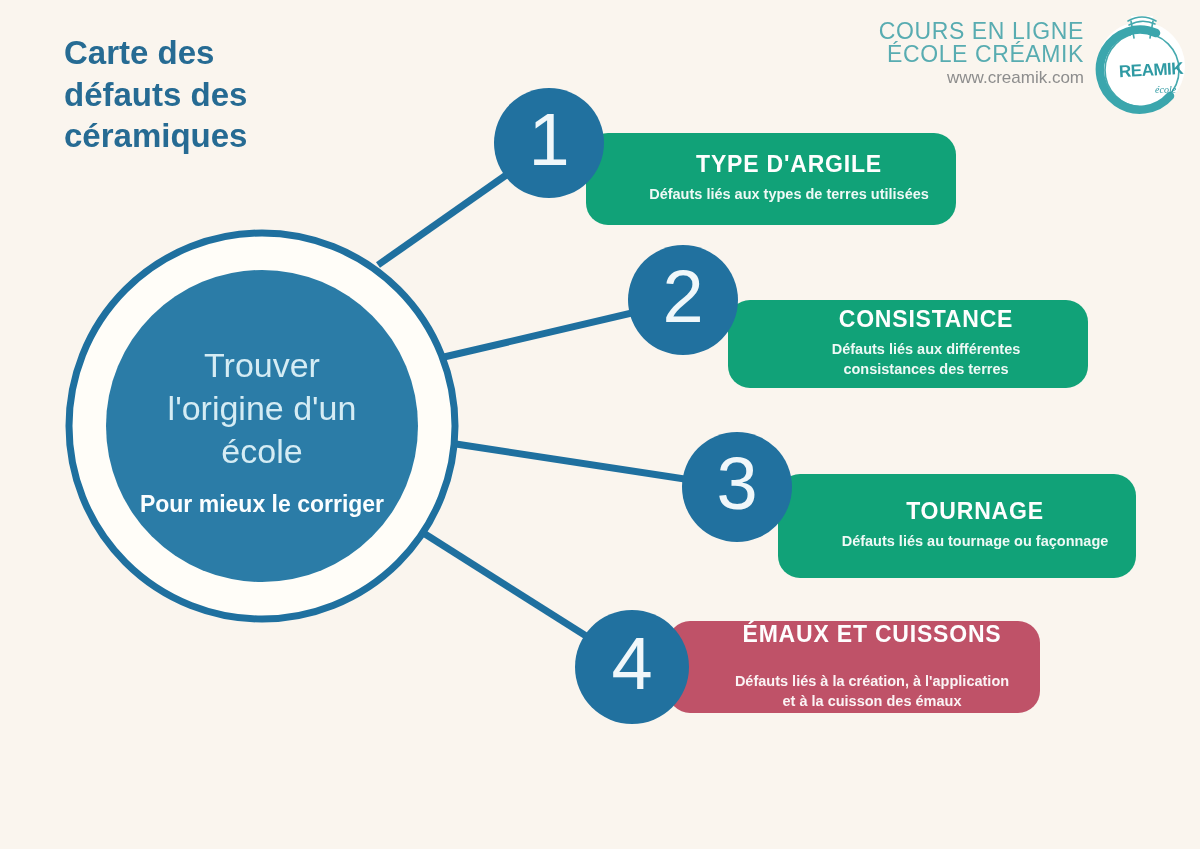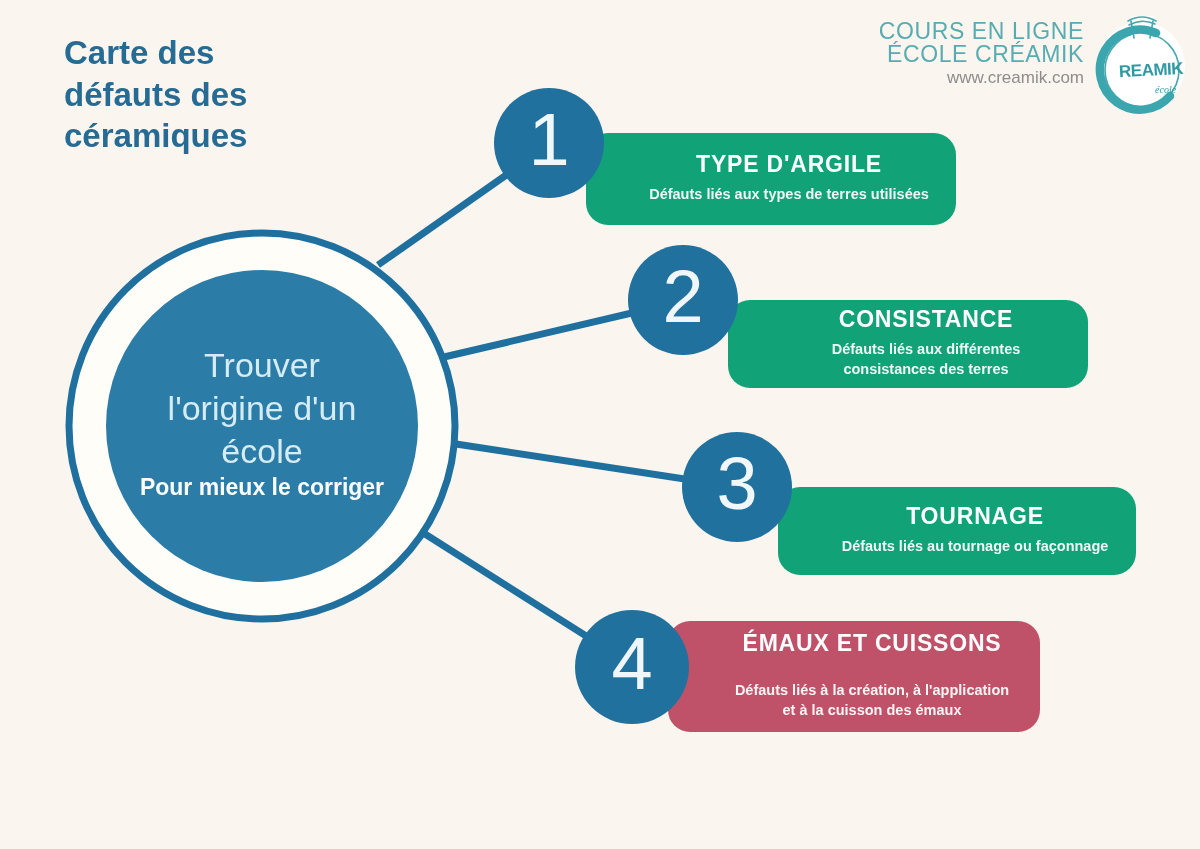--- a/index.html
+++ b/index.html
@@ -33,21 +33,21 @@
 
   
   .center-label{
     position:absolute;left:112px;top:344px;width:300px;z-index:3;
     text-align:center;
   }
   .center-title{
     font-size:34px;line-height:1.27;color:var(--lighttext);
     white-space:pre-line;font-weight:normal;
   }
-  .center-subtitle{font-size:23px;font-weight:bold;color:#fbfeff;}
+  .center-subtitle{margin-top:17px;font-size:23px;font-weight:bold;color:#fbfeff;}
 
   
   .node{
     position:absolute;z-index:4;border-radius:50%;background:var(--node);
     display:flex;align-items:center;justify-content:center;
   }
   .node-number{color:#f0f7fa;font-size:74px;line-height:1;font-weight:normal;padding-bottom:6px;}
   .node-1{left:494px;top:88px;width:110px;height:110px;}
   .node-2{left:628px;top:245px;width:110px;height:110px;}
   .node-3{left:682px;top:432px;width:110px;height:110px;}
@@ -56,22 +56,22 @@
   
   .badge{
     position:absolute;z-index:2;border-radius:22px;color:#fff;
     display:flex;flex-direction:column;align-items:center;justify-content:center;
     text-align:center;padding:8px 20px 10px 56px;
   }
   .badge-green{background:var(--green);margin-top:40px;}
   .badge-red{background:var(--red);}
   .badge-1{left:586px;top:93px;width:370px;height:92px;}
   .badge-2{left:728px;top:260px;width:360px;height:88px;text-align:center;}
-  .badge-3{left:778px;top:447px;width:358px;height:88px;}
-  .badge-4{left:668px;top:621px;width:372px;height:111px;gap:17px;}
+  .badge-3{left:778px;top:434px;width:358px;height:104px;}
+  .badge-4{left:668px;top:621px;width:372px;height:92px;gap:17px;}
   .badge-title{font-size:23px;font-weight:600;letter-spacing:0.8px;color:#fefefe;}
   .badge-desc{
     margin-top:7px;font-size:14.5px;font-weight:600;line-height:1.35;
     color:rgba(255,255,255,0.93);white-space:pre-line;
   }
 
   .logo text{font-family:"Liberation Sans", sans-serif;}
   .logo .logo-script{font-family:"Liberation Serif", serif;font-style:italic;}
 </style>
 </head>

